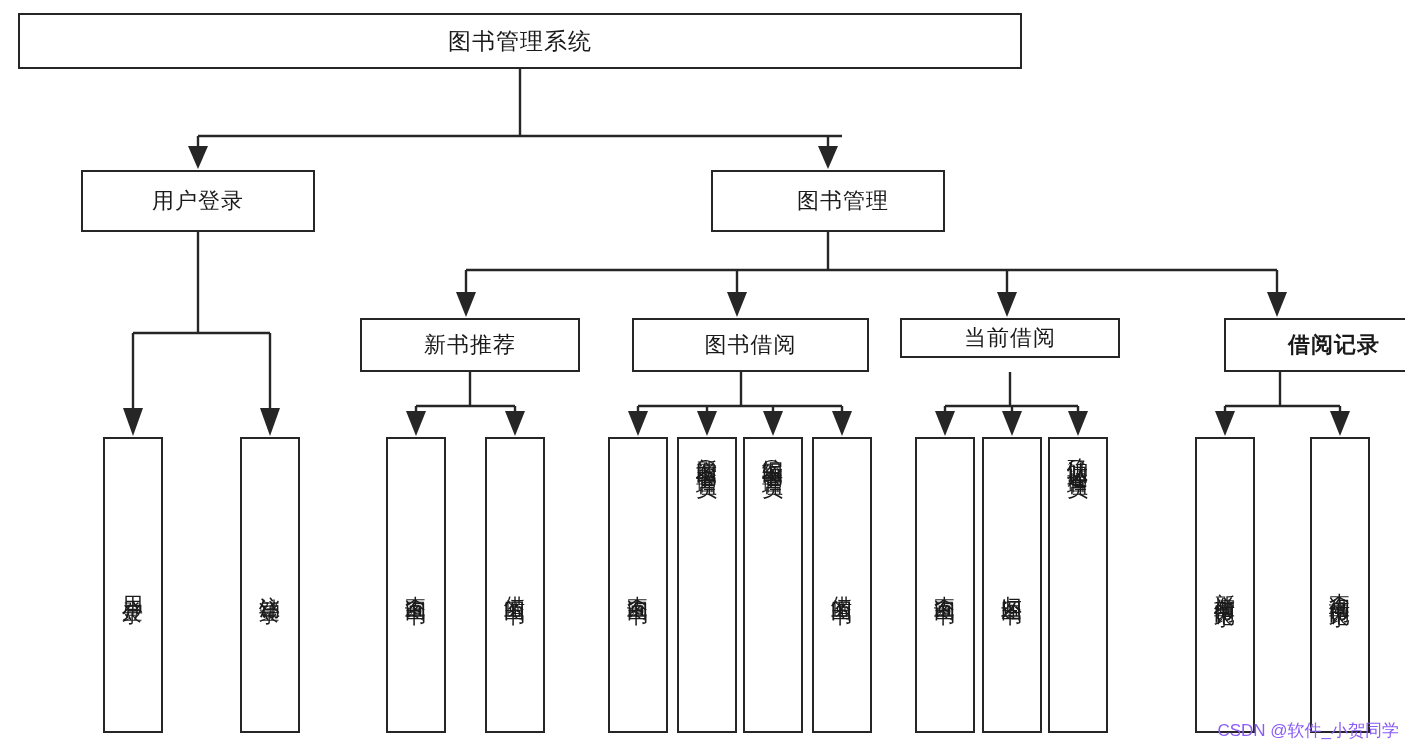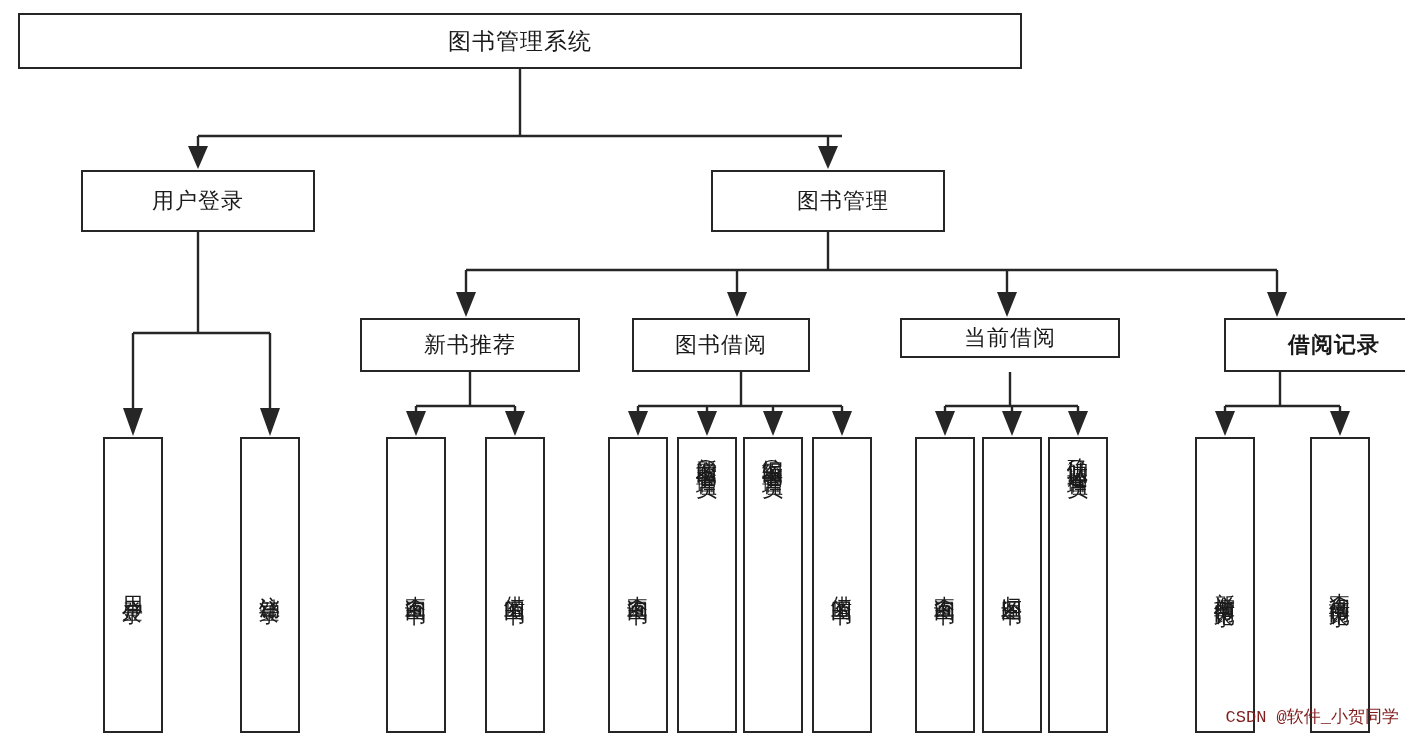--- a/index.html
+++ b/index.html
@@ -67,24 +67,24 @@
     font-size: 22px;
     color: #1a1a1a;
     letter-spacing: 1px;
     white-space: nowrap;
     user-select: none;
   }
   .root-text { font-size: 23px; }
   #watermark {
     position: absolute;
     right: 6px;
-    bottom: 19px;
-    font-family: Liberation Mono, monospace;
+    bottom: 5px;
+    font-family: Liberation Sans, sans-serif;
     font-size: 17px;
-    color: #7f1d1d;
+    color: #8b5cf6;
     white-space: nowrap;
     user-select: none;
   }
 </style>
 </head>
 <body>
 
 <svg id="diagram" viewBox="0 0 1405 747" aria-hidden="true">
   <g>
     <path class="link-line" d="M 520 69 L 520 136"></path>
@@ -167,21 +167,21 @@
 <div class="hnode" id="l2-0" style="left: 81px; top: 170px; width: 234px; height: 62px;">
   <span class="hnode-text">用户登录</span>
 </div>
 <div class="hnode" id="l2-1" style="left: 711px; top: 170px; width: 234px; height: 62px; padding-left: 30px;">
   <span class="hnode-text">图书管理</span>
 </div>
 
 <div class="hnode" id="l3-0" style="left: 360px; top: 318px; width: 220px; height: 54px;">
   <span class="hnode-text">新书推荐</span>
 </div>
-<div class="hnode" id="l3-1" style="left: 632px; top: 318px; width: 178px; height: 54px;">
+<div class="hnode" id="l3-1" style="left: 632px; top: 318px; width: 237px; height: 54px;">
   <span class="hnode-text">图书借阅</span>
 </div>
 <div class="hnode" id="l3-2" style="left: 900px; top: 318px; width: 220px; height: 40px;">
   <span class="hnode-text">当前借阅</span>
 </div>
 <div class="hnode" id="l3-3" style="left: 1224px; top: 318px; width: 220px; height: 54px; font-weight: bold;">
   <span class="hnode-text">借阅记录</span>
 </div>
 
 <div id="leaf-layer">

